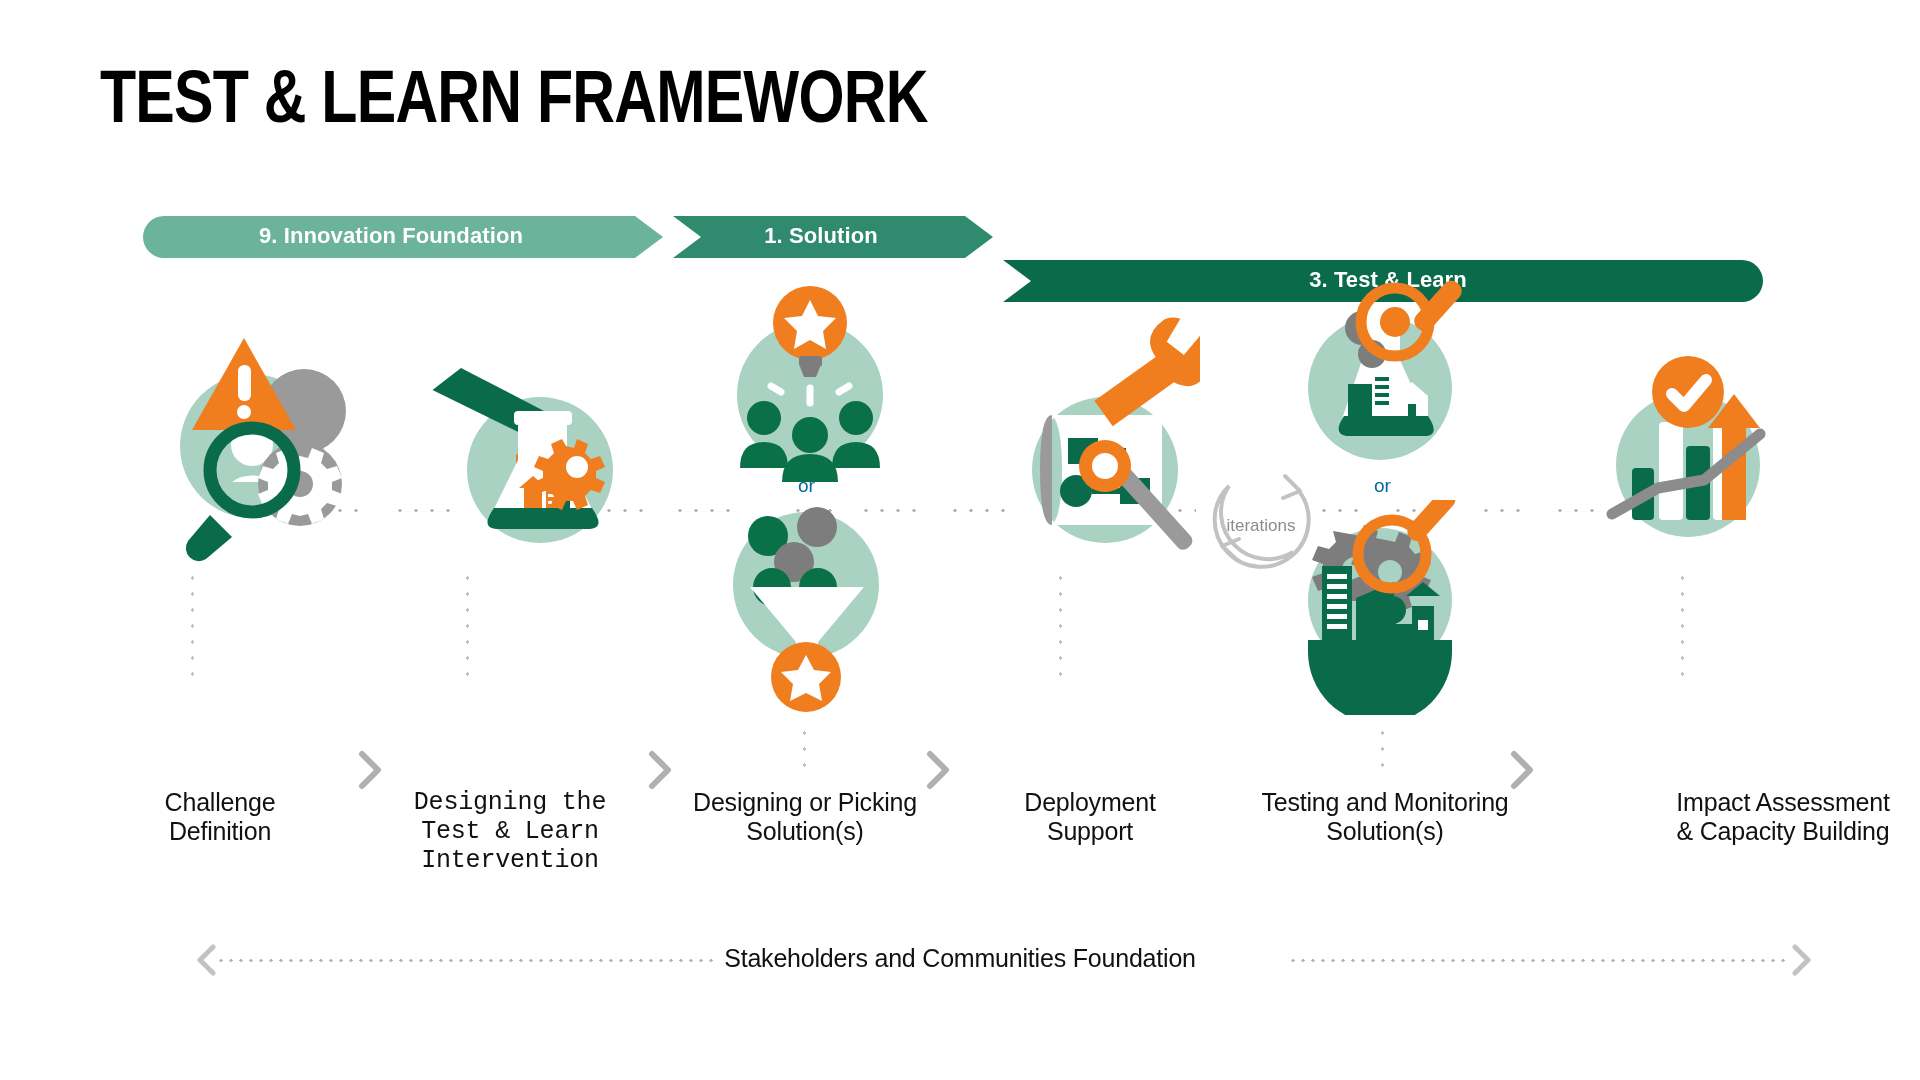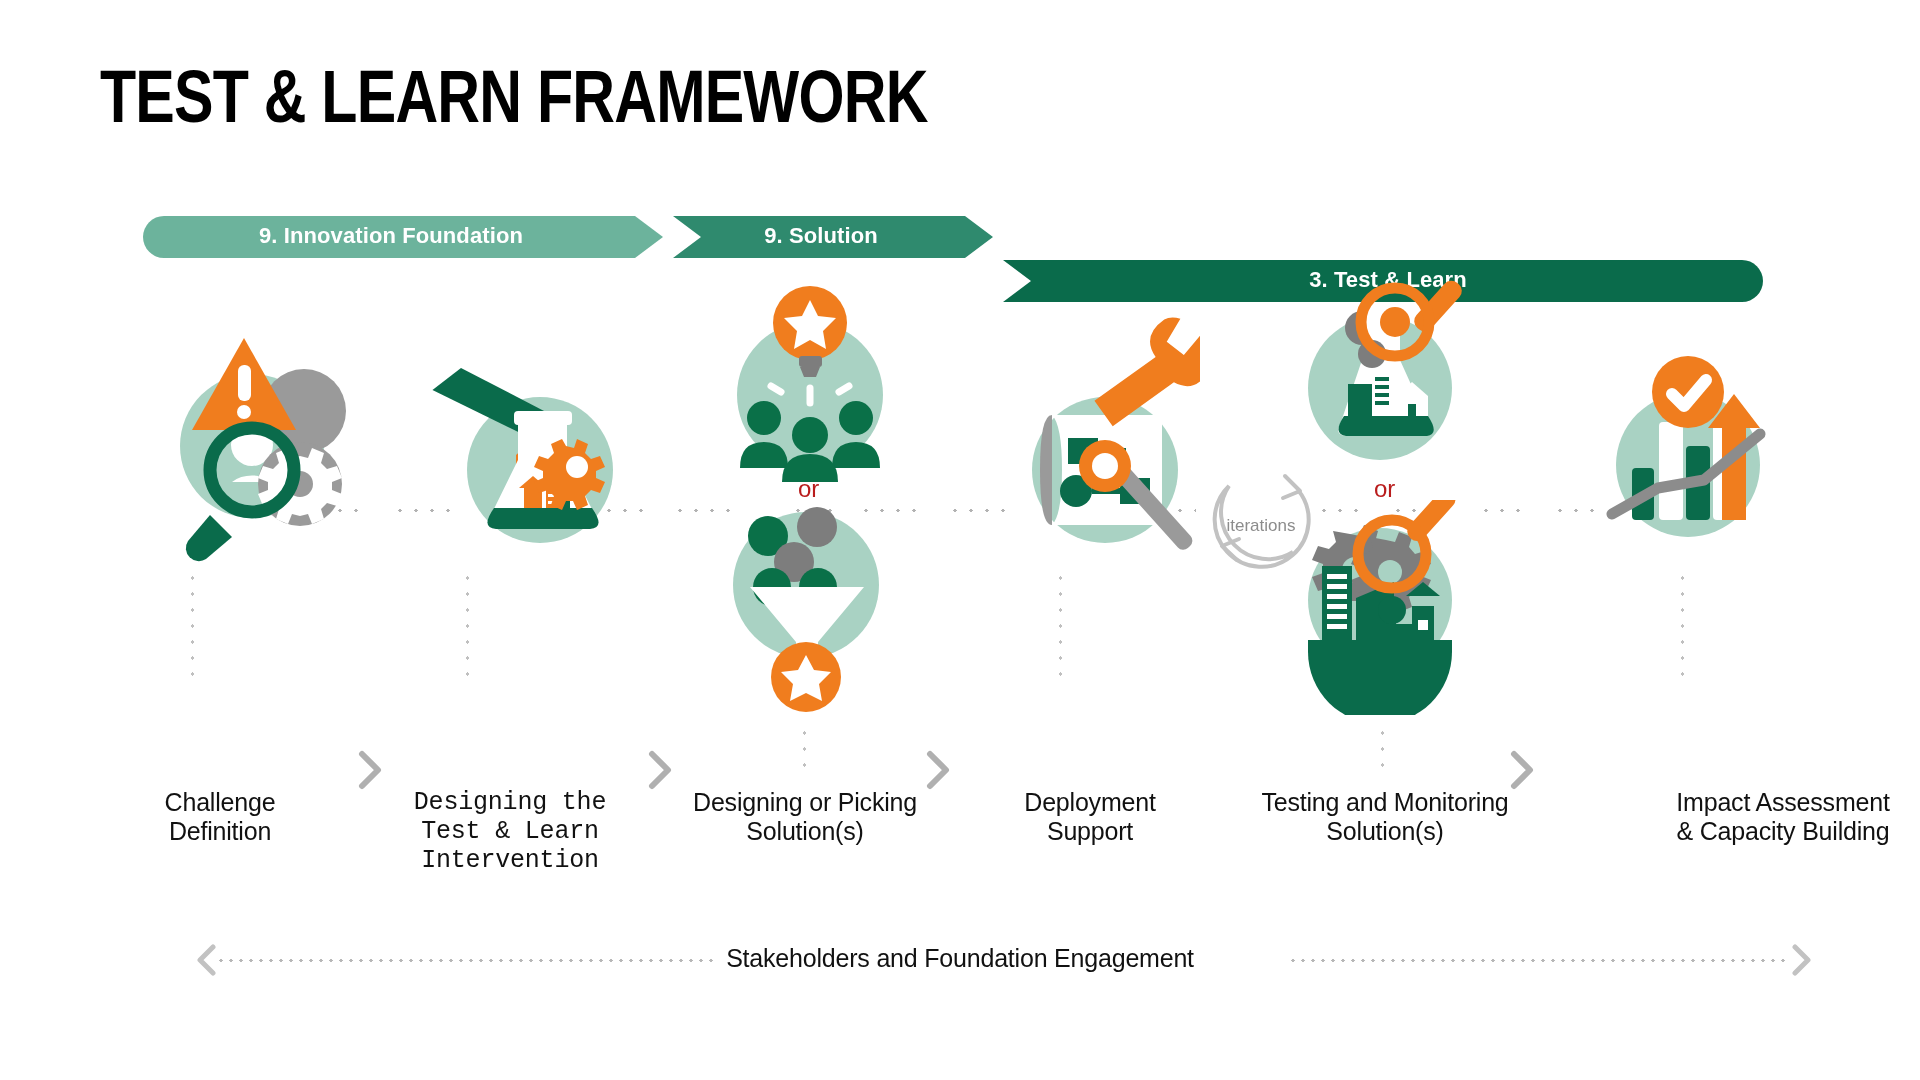--- a/index.html
+++ b/index.html
@@ -44,21 +44,21 @@
   
   #flow{position:absolute;left:0;top:270px;width:1920px;height:430px;}
   .node{position:absolute;top:0;}
   .chev{position:absolute;width:26px;height:40px;}
   .dots{position:absolute;height:5px;
     background-image:radial-gradient(circle,#b3b3b3 1.6px,transparent 1.8px);
     background-size:16px 5px;background-repeat:repeat-x;}
   .vdots{position:absolute;width:5px;
     background-image:radial-gradient(circle,#c0c0c0 1.6px,transparent 1.8px);
     background-size:5px 16px;background-repeat:repeat-y;}
-  .or-label{position:absolute;font-size:24px;color:#b91c1c;font-weight:500;}
+  .or-label{position:absolute;font-size:19px;color:#0369a1;font-weight:500;}
 
   
   #labels{position:absolute;left:0;top:788px;width:1920px;}
   .caption{
     position:absolute;text-align:center;font-size:25px;line-height:29px;
     color:#111111;letter-spacing:-.2px;
   }
 
   
   #footer-band{position:absolute;left:0;top:930px;width:1920px;height:60px;}
@@ -76,21 +76,21 @@
 
 <div class="stage">
 
   <div id="page-title">TEST &amp; LEARN FRAMEWORK</div>
 
   <div id="phase-banner">
     <div class="phase p1">
       <span>9. Innovation Foundation</span>
     </div>
     <div class="phase p2">
-      <span>9. Solution</span>
+      <span>1. Solution</span>
     </div>
     <div class="phase p3">
       <span>3. Test &amp; Learn</span>
     </div>
   </div>
 
   <div id="flow">
 
     <div class="dots" style="left:300px;top:238px;width:66px;"></div>
     <div class="dots" style="left:392px;top:238px;width:66px;"></div>
@@ -311,20 +311,20 @@
     <div class="caption" style="left:985px;width:210px;">Deployment<br>Support</div>
     <div class="caption" style="left:1225px;width:320px;">Testing and Monitoring<br>Solution(s)</div>
     <div class="caption" style="left:1638px;width:290px;">Impact Assessment<br>&amp; Capacity Building</div>
   </div>
 
   <div id="footer-band">
     <svg class="farrow" style="left:196px;" viewBox="0 0 22 32">
       <path d="M17 3 L4 16 L17 29" stroke="#c2c2c2" stroke-width="5" fill="none" stroke-linecap="round" stroke-linejoin="round"></path>
     </svg>
     <div class="fdots" style="left:216px;width:500px;"></div>
-    <div id="footer-text">Stakeholders and Foundation Engagement</div>
+    <div id="footer-text">Stakeholders and Communities Foundation</div>
     <div class="fdots" style="left:1288px;width:500px;"></div>
     <svg class="farrow" style="left:1790px;" viewBox="0 0 22 32">
       <path d="M5 3 L18 16 L5 29" stroke="#c2c2c2" stroke-width="5" fill="none" stroke-linecap="round" stroke-linejoin="round"></path>
     </svg>
   </div>
 
 </div>
 
 </body></html>

